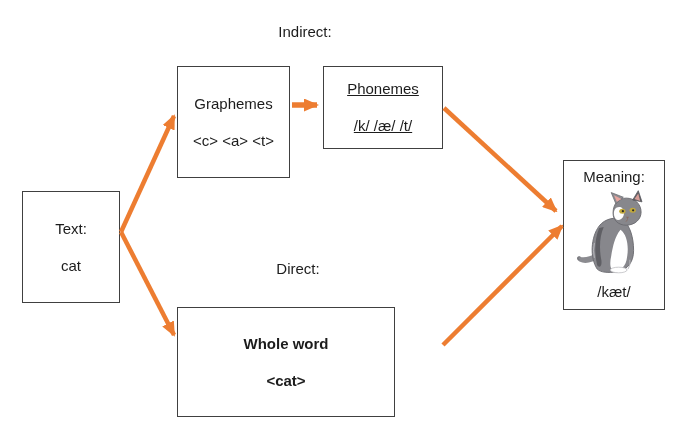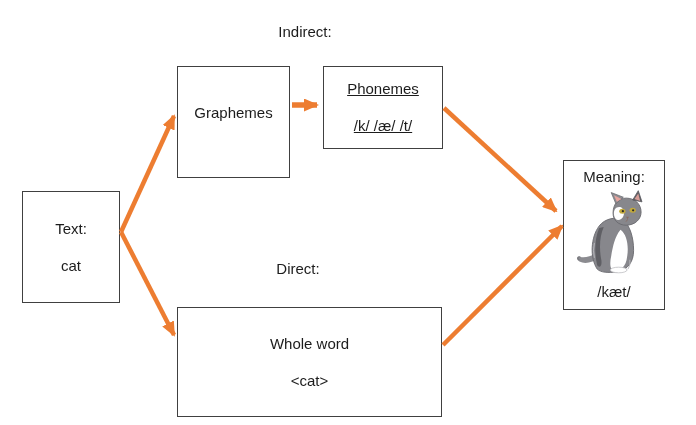--- a/index.html
+++ b/index.html
@@ -35,21 +35,21 @@
     font-size:15px;line-height:18px;
     text-align:center;
     box-sizing:border-box;
     margin-top:15px;
   }
   .box .title,.box .value{white-space:nowrap;}
   .box .gap{height:19px;}
   #box-text{left:22px;top:176px;width:98px;height:112px;}
   #box-graphemes{left:177px;top:51px;width:113px;height:112px;}
   #box-phonemes{left:323px;top:51px;width:120px;height:83px;text-decoration:underline;}
-  #box-wholeword{left:177px;top:292px;width:265px;height:110px;}
+  #box-wholeword{left:177px;top:292px;width:218px;height:110px;font-weight:bold;}
   #box-meaning{
     left:563px;top:145px;width:102px;height:150px;
     justify-content:space-between;
     padding:7px 16px 8px;
   }
   #box-meaning .cat-wrap{flex:0 0 auto;line-height:0;}
   .arrows{
     position:absolute;left:0;top:0;width:696px;height:425px;
     pointer-events:none;
   }
@@ -65,20 +65,21 @@
 
   <div id="box-text" class="box">
     <div class="title">Text:</div>
     <div class="gap"></div>
     <div class="value">cat</div>
   </div>
 
   <div id="box-graphemes" class="box">
     <div class="title">Graphemes</div>
     <div class="gap"></div>
+    <div class="value">&lt;c&gt; &lt;a&gt; &lt;t&gt;</div>
   </div>
 
   <div id="box-phonemes" class="box">
     <div class="title">Phonemes</div>
     <div class="gap"></div>
     <div class="value">/k/ /æ/ /t/</div>
   </div>
 
   <div id="box-wholeword" class="box">
     <div class="title">Whole word</div>

